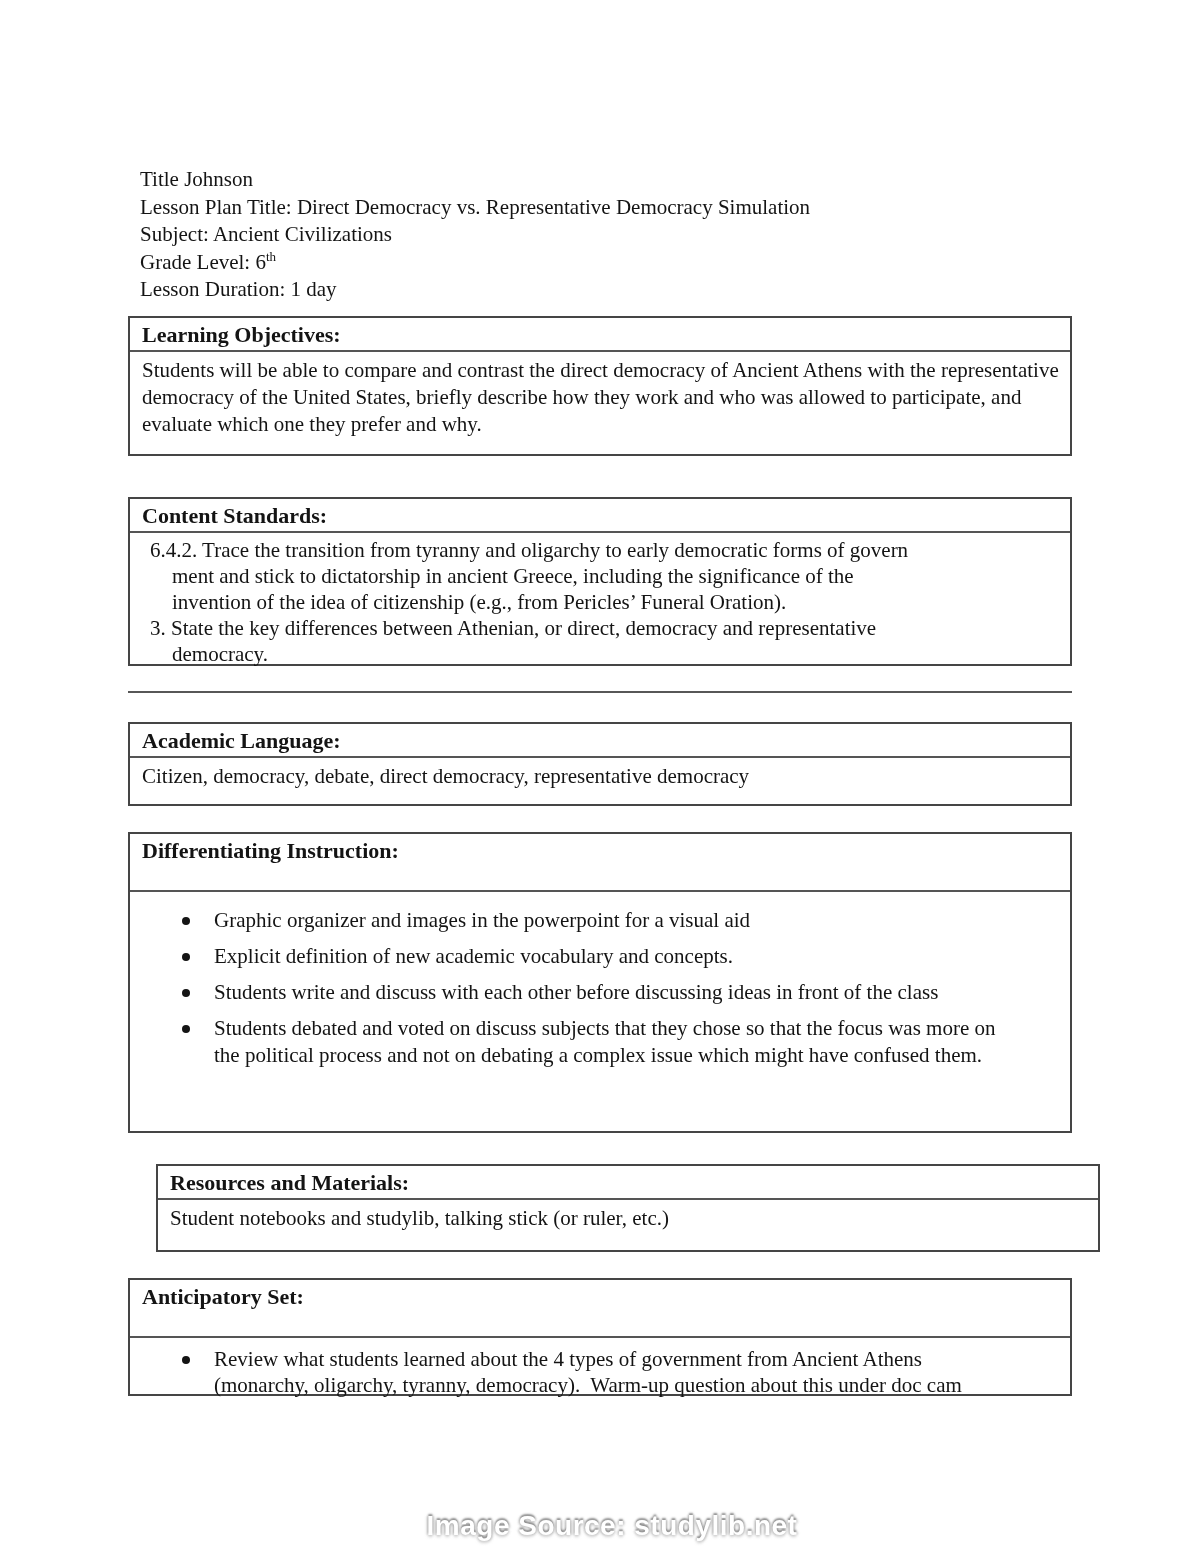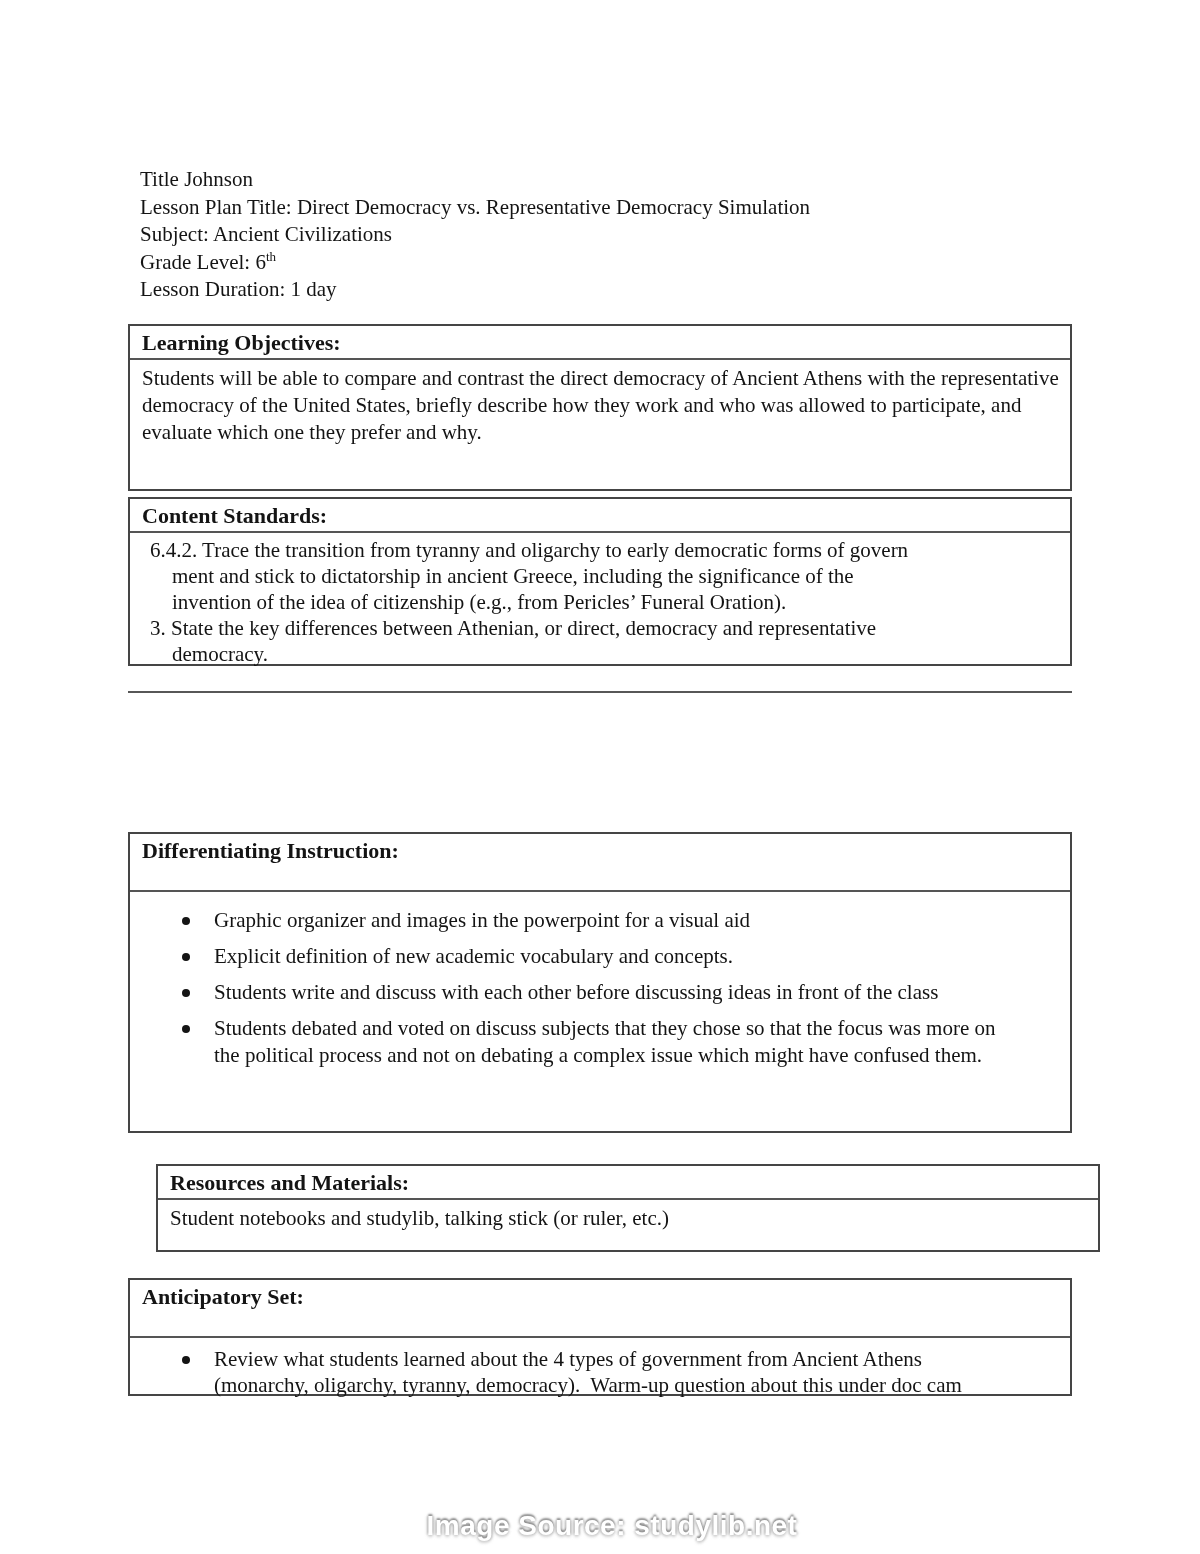--- a/index.html
+++ b/index.html
@@ -49,21 +49,21 @@
   }
   .box-title.tall {
     padding-bottom: 26px;
   }
   .box-body {
     padding: 5px 10px 4px 12px;
     font-size: 21px;
     line-height: 27px;
   }
 
-  .box-lo { top: 324px; height: 167px; }
+  .box-lo { top: 316px; height: 140px; }
   .box-cs { top: 497px; height: 169px; }
   .box-al { top: 722px; height: 84px;  }
   .box-di { top: 832px; height: 301px; }
   .box-rm { top: 1164px; height: 88px; margin-left: 28px; }
   .box-as { top: 1278px; height: 118px; }
 
   
   .cs-body { padding-top: 4px; line-height: 26px; padding-left: 20px; }
   .cs-line.indent { padding-left: 22px; }
 
@@ -146,20 +146,24 @@
       <div class="cs-line">6.4.2. Trace the transition from tyranny and oligarchy to early democratic forms of govern</div>
       <div class="cs-line indent">ment and stick to dictatorship in ancient Greece, including the significance of the</div>
       <div class="cs-line indent">invention of the idea of citizenship (e.g., from Pericles’ Funeral Oration).</div>
       <div class="cs-line">3. State the key differences between Athenian, or direct, democracy and representative</div>
       <div class="cs-line indent">democracy.</div>
     </div>
   </section>
 
   <div class="divider"></div>
 
+  <section class="box box-al">
+    <div class="box-title">Academic Language:</div>
+    <div class="box-body">Citizen, democracy, debate, direct democracy, representative democracy</div>
+  </section>
 
   <section class="box box-di">
     <div class="box-title tall">Differentiating Instruction:</div>
     <div class="box-body">
       <ul class="bullets">
         <li>Graphic organizer and images in the powerpoint for a visual aid</li>
         <li>Explicit definition of new academic vocabulary and concepts.</li>
         <li>Students write and discuss with each other before discussing ideas in front of the class</li>
         <li>Students debated and voted on discuss subjects that they chose so that the focus was more on the political process and not on debating a complex issue which might have confused them.</li>
       </ul>

